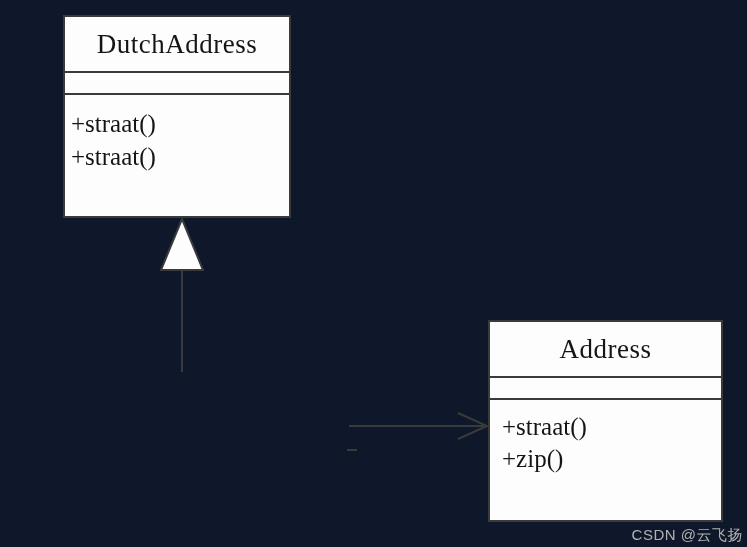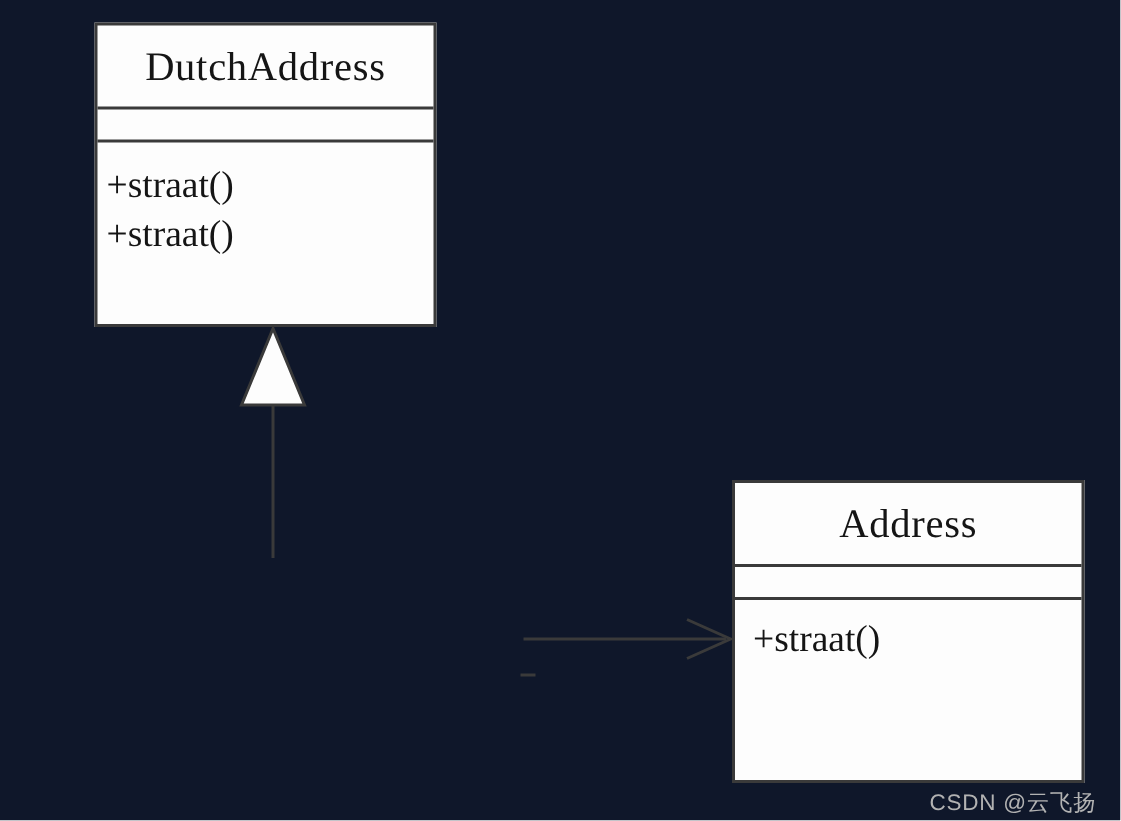--- a/index.html
+++ b/index.html
@@ -49,21 +49,21 @@
     white-space: nowrap;
   }
   .connector-layer {
     position: absolute;
     left: 0;
     top: 0;
     pointer-events: none;
   }
   .watermark {
     position: absolute;
-    right: 16px;
+    right: 4px;
     bottom: 2px;
     font-family: "Liberation Sans", "DejaVu Sans", sans-serif;
     font-size: 15px;
     color: #b2b2b2;
     letter-spacing: 0.5px;
   }
 </style>
 </head>
 <body>
 
@@ -77,20 +77,21 @@
       <div class="uml-method">+straat()</div>
     </div>
   </div>
 
 
   <div class="uml-class" style="left:488px; top:320px; width:235px; height:202px;">
     <div class="uml-title" style="height:56px;">Address</div>
     <div class="uml-attrs" style="height:22px;"></div>
     <div class="uml-methods" style="padding:11px 0 0 12px;">
       <div class="uml-method" style="line-height:32px;">+straat()</div>
+      <div class="uml-method" style="line-height:32px;">+zip()</div>
     </div>
   </div>
 
   <svg class="connector-layer" width="747" height="547" viewBox="0 0 747 547">
 
     <g stroke="#3a3a3a" stroke-width="2" fill="none">
       <polygon points="182,219 161,270 203,270" fill="#fdfdfd"></polygon>
       <line x1="182" y1="270" x2="182" y2="372"></line>
     </g>
 

